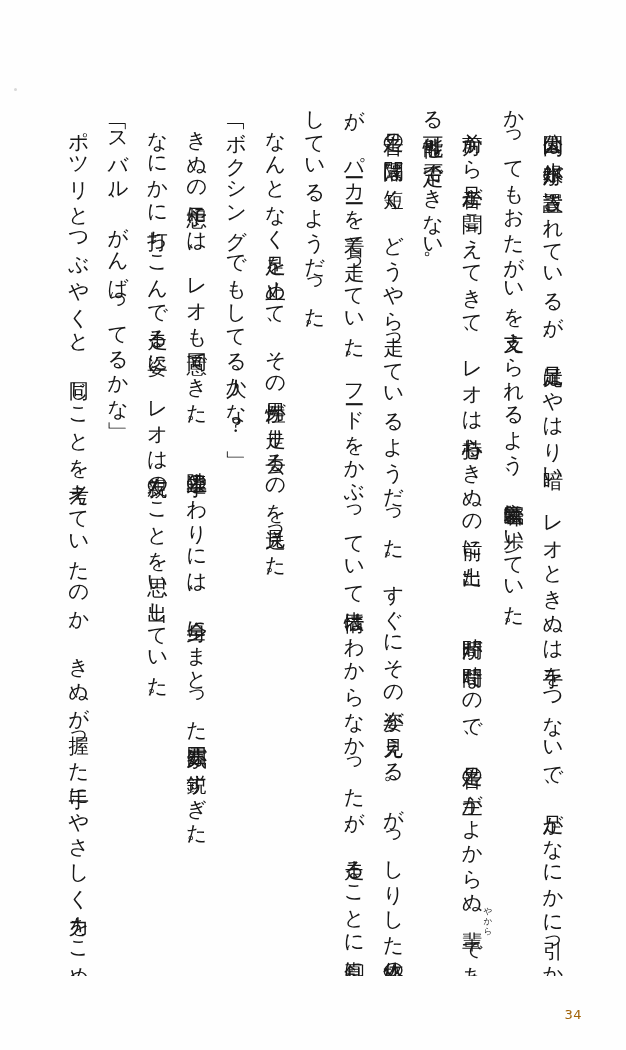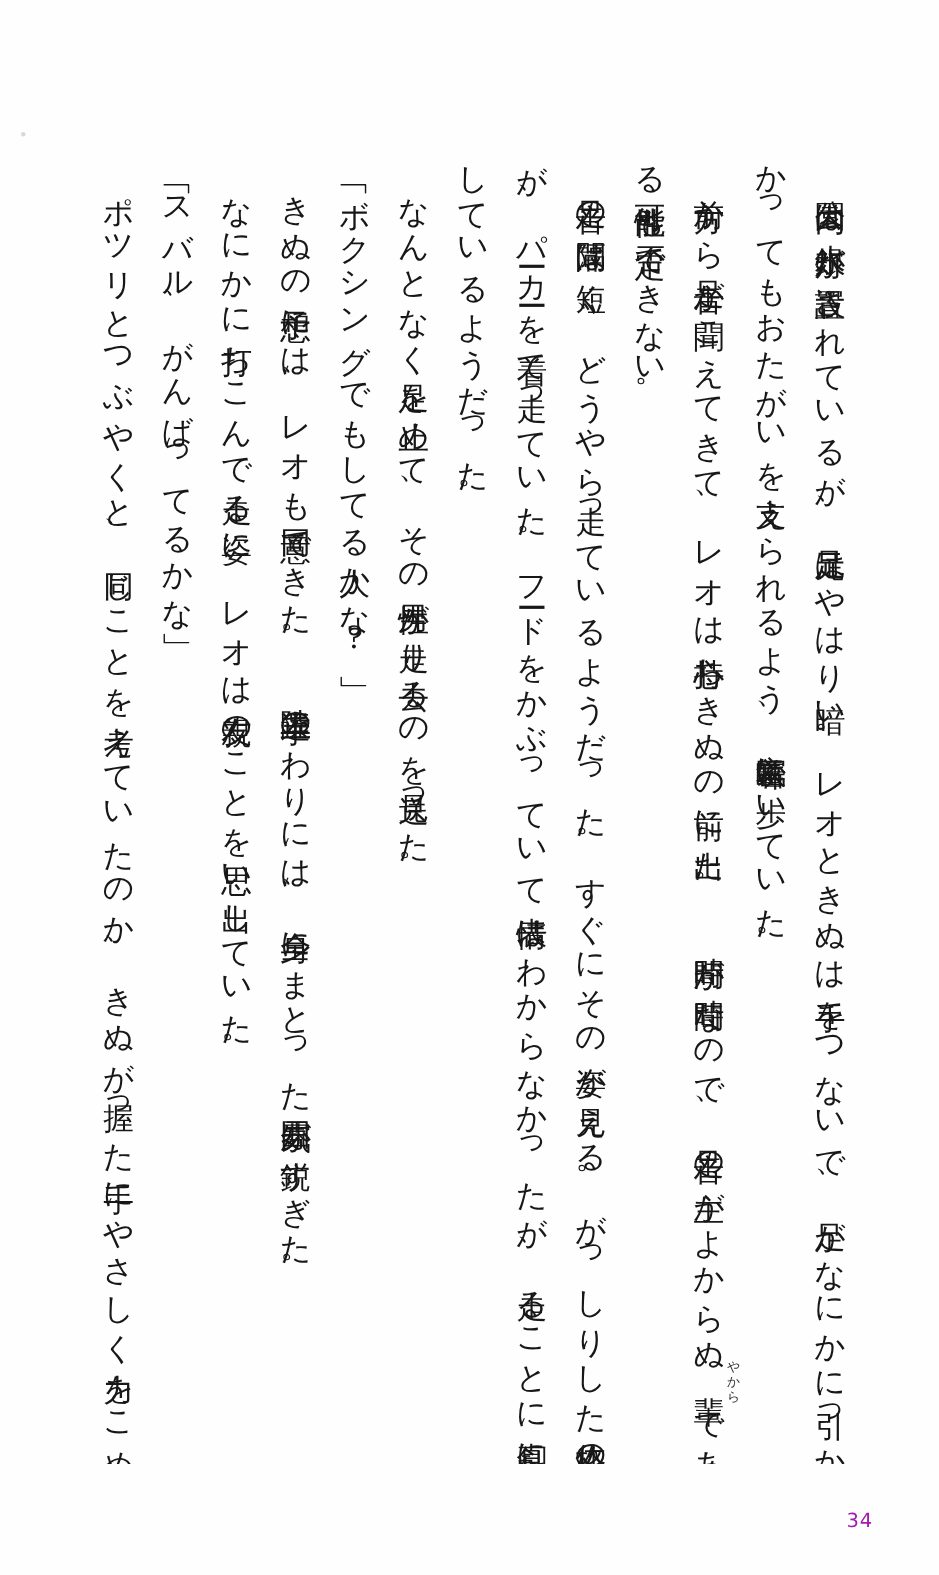--- a/index.html
+++ b/index.html
@@ -56,21 +56,21 @@
     line-height: 1;
     color: #303030;
   }
 
   .page-number {
     position: absolute;
     right: 44px;
     bottom: 28px;
     font-size: 13px;
     font-family: "DejaVu Sans", "Liberation Sans", sans-serif;
-    color: #a21caf;
+    color: #a16207;
     letter-spacing: 0.04em;
   }
 
   .speck {
     position: absolute;
     left: 14px;
     top: 88px;
     width: 3px;
     height: 3px;
     border-radius: 50%;

